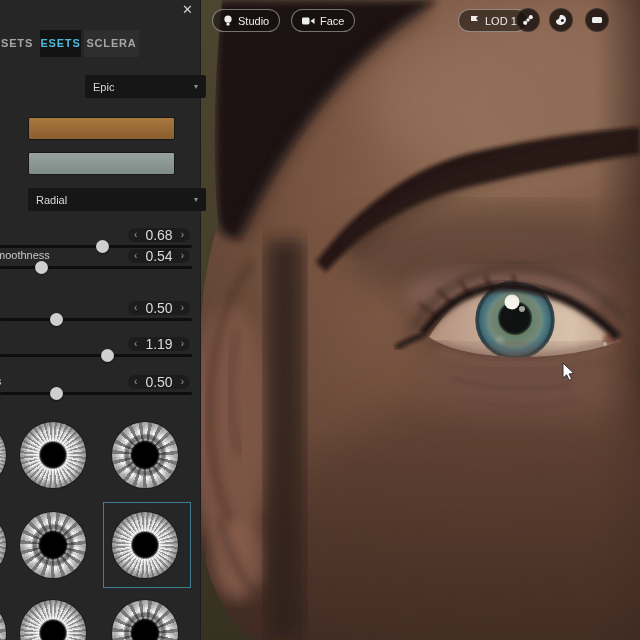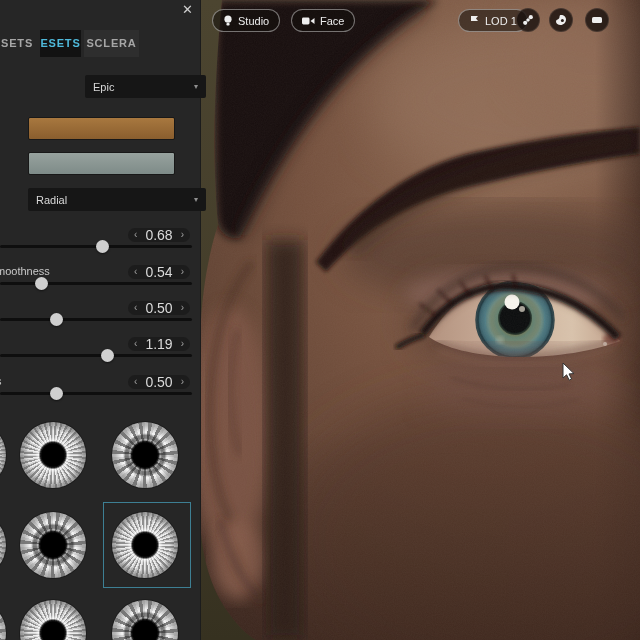--- a/index.html
+++ b/index.html
@@ -280,21 +280,21 @@
       <span class="slider-label"></span>
       <div class="stepper">
         <span class="chev">‹</span>
         <span class="val">0.68</span>
         <span class="chev">›</span>
       </div>
       <div class="track"></div>
       <div class="handle" style="left:96px"></div>
     </div>
 
-    <div class="slider-row" style="top:265px">
+    <div class="slider-row" style="top:249px">
       <span class="slider-label">moothness</span>
       <div class="stepper">
         <span class="chev">‹</span>
         <span class="val">0.54</span>
         <span class="chev">›</span>
       </div>
       <div class="track"></div>
       <div class="handle" style="left:35px"></div>
     </div>
 

